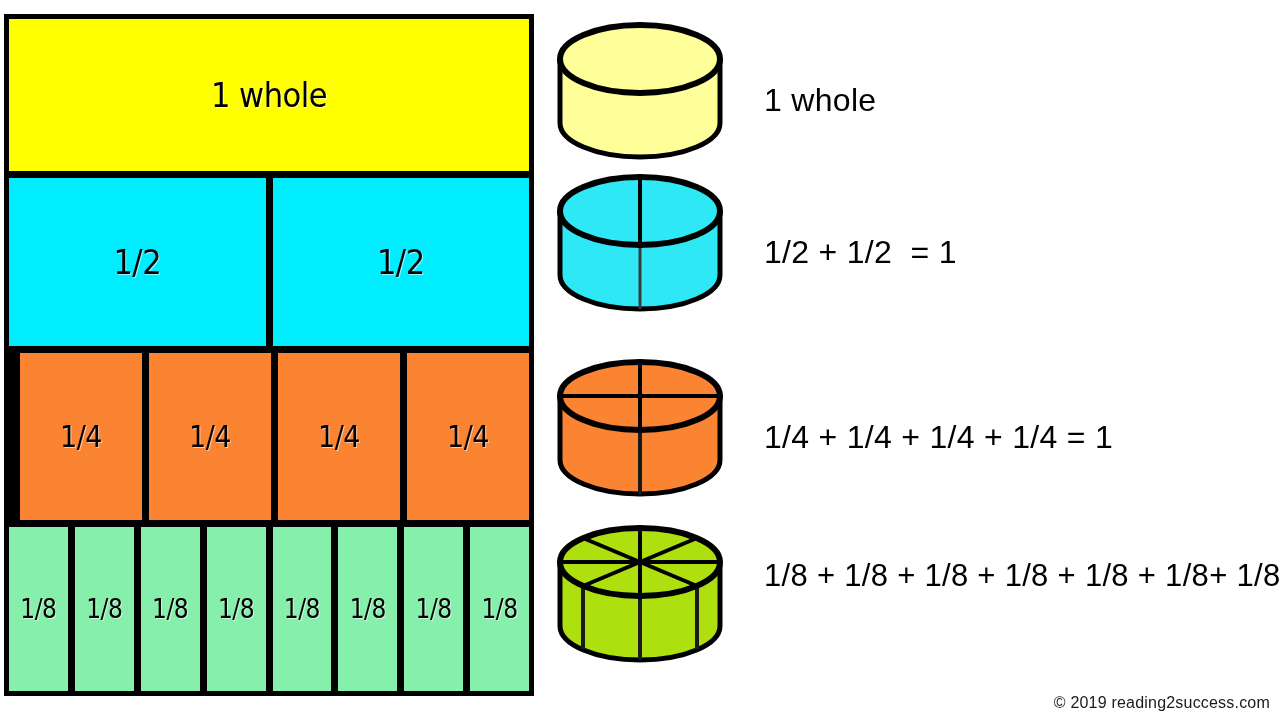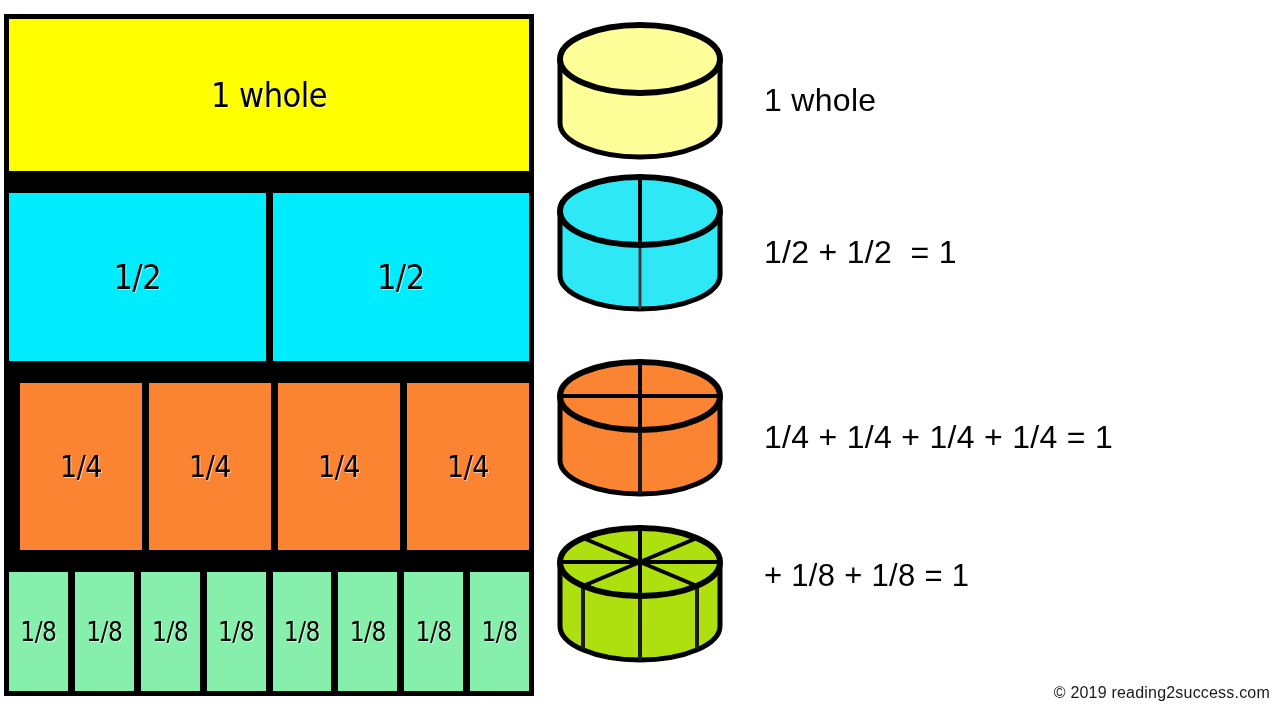--- a/index.html
+++ b/index.html
@@ -28,21 +28,21 @@
     display: flex;
     flex-direction: column;
   }
   .bar-row {
     display: flex;
     flex: 1 1 auto;
     gap: 7px;
     padding: 0;
   }
   .bar-row + .bar-row {
-    margin-top: 22px;
+    margin-top: 7px;
   }
   .bar-row.row-whole { flex: 0 0 152px; }
   .bar-row.row-half  { flex: 0 0 168px; }
   .bar-row.row-qtr   { flex: 0 0 167px; padding-left: 11px; }
   .bar-row.row-eighth{ flex: 1 1 auto; }
 
   .bar-cell {
     flex: 1 1 0;
     display: flex;
     align-items: center;
@@ -95,21 +95,21 @@
     align-items: flex-start;
     padding-top: 36px;
     font-size: 31px;
     width: 540px;
   }
 
   
   #copyright {
     position: absolute;
     right: 10px;
-    bottom: 18px;
+    bottom: 8px;
     font-family: "Liberation Sans", sans-serif;
     font-size: 16px;
     color: #1a1a1a;
     letter-spacing: 0.2px;
   }
 </style>
 </head>
 <body>
 
 <div id="bar-grid">
@@ -192,17 +192,17 @@
       <line x1="31" y1="68" x2="31" y2="131" stroke="#1a1a1a" stroke-width="4"></line>
       <line x1="145" y1="68" x2="145" y2="131" stroke="#1a1a1a" stroke-width="4"></line>
       <ellipse cx="88" cy="44" rx="80" ry="34" fill="#aee010" stroke="#000000" stroke-width="6"></ellipse>
 
       <line x1="88" y1="10" x2="88" y2="78" stroke="#000000" stroke-width="4"></line>
       <line x1="8" y1="44" x2="168" y2="44" stroke="#000000" stroke-width="4"></line>
       <line x1="31" y1="20" x2="145" y2="68" stroke="#000000" stroke-width="4"></line>
       <line x1="145" y1="20" x2="31" y2="68" stroke="#000000" stroke-width="4"></line>
     </svg>
   </div>
-  <div class="caption">
+  <div class="caption"><span>1/8 + 1/8 + 1/8 + 1/8 + 1/8 + 1/8</span>
 <span>+ 1/8 + 1/8 = 1</span></div>
 </div>
 
 <div id="copyright">© 2019 reading2success.com</div>
 
 </body></html>

